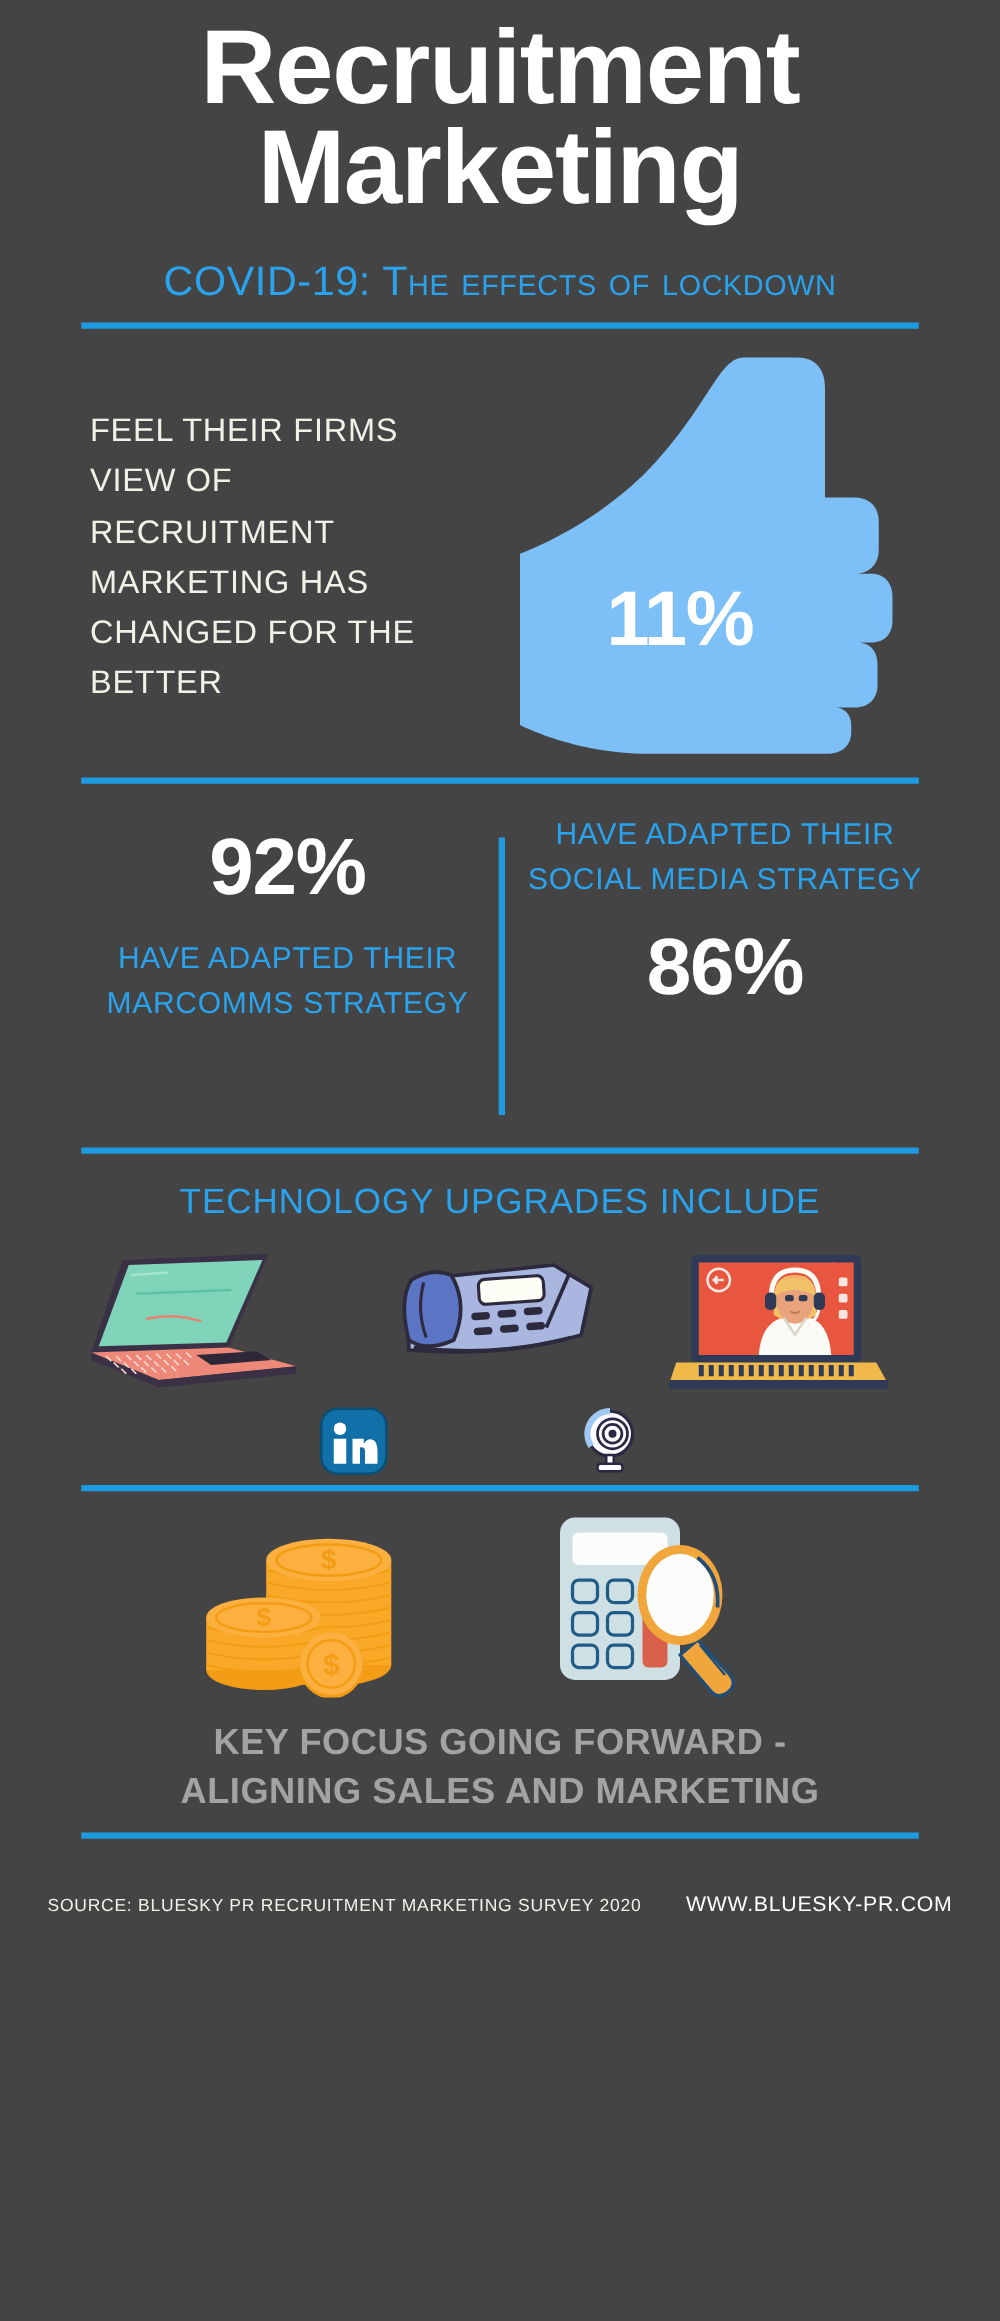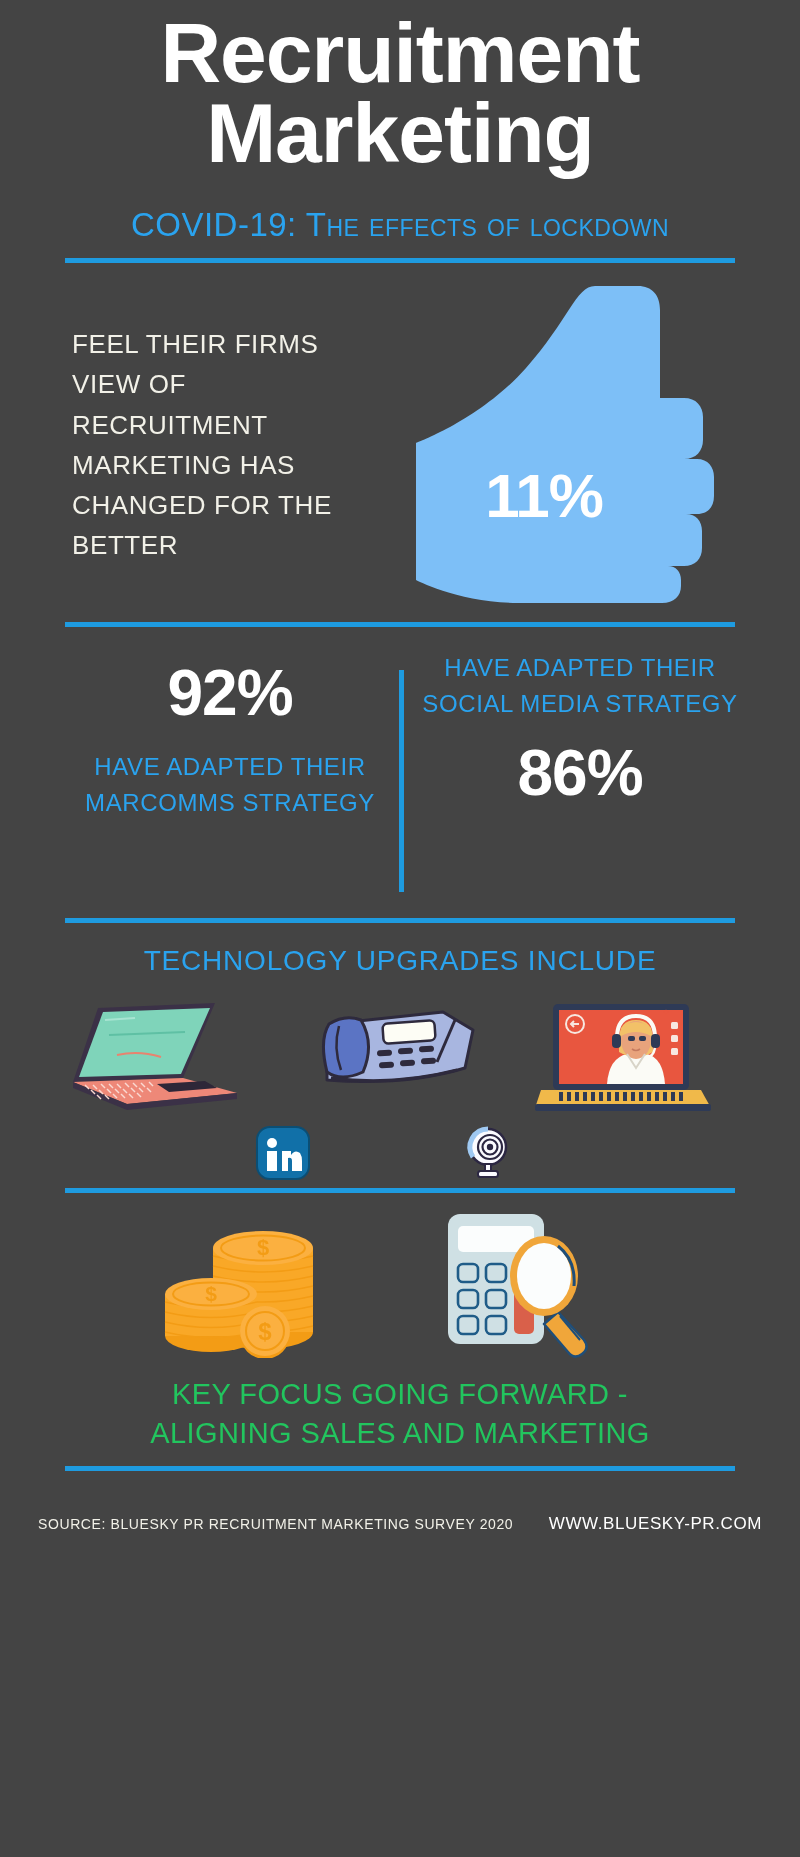--- a/index.html
+++ b/index.html
@@ -149,26 +149,26 @@
   
   .sec4{
     position:absolute;left:0;top:1200px;width:800px;height:260px;
   }
   .money-row{position:absolute;left:0;top:8px;width:800px;height:150px;}
   .slot.coins{position:absolute;left:155px;top:0;}
   .slot.calc{position:absolute;left:440px;top:0;}
   .focus-text{
     position:absolute;left:40px;top:175px;width:720px;
     text-align:center;
-    color:#22c55e;
+    color:#a3a3a3;
     font-size:29px;
     line-height:1.35;
     text-transform:uppercase;
     letter-spacing:0.4px;
-    font-weight:400;
+    font-weight:700;
   }
 
   
   .footer{
     position:absolute;left:0;top:1516px;width:800px;height:40px;
   }
   .src{
     position:absolute;left:38px;top:0;
     color:#F2F1E8;
     font-size:14px;

